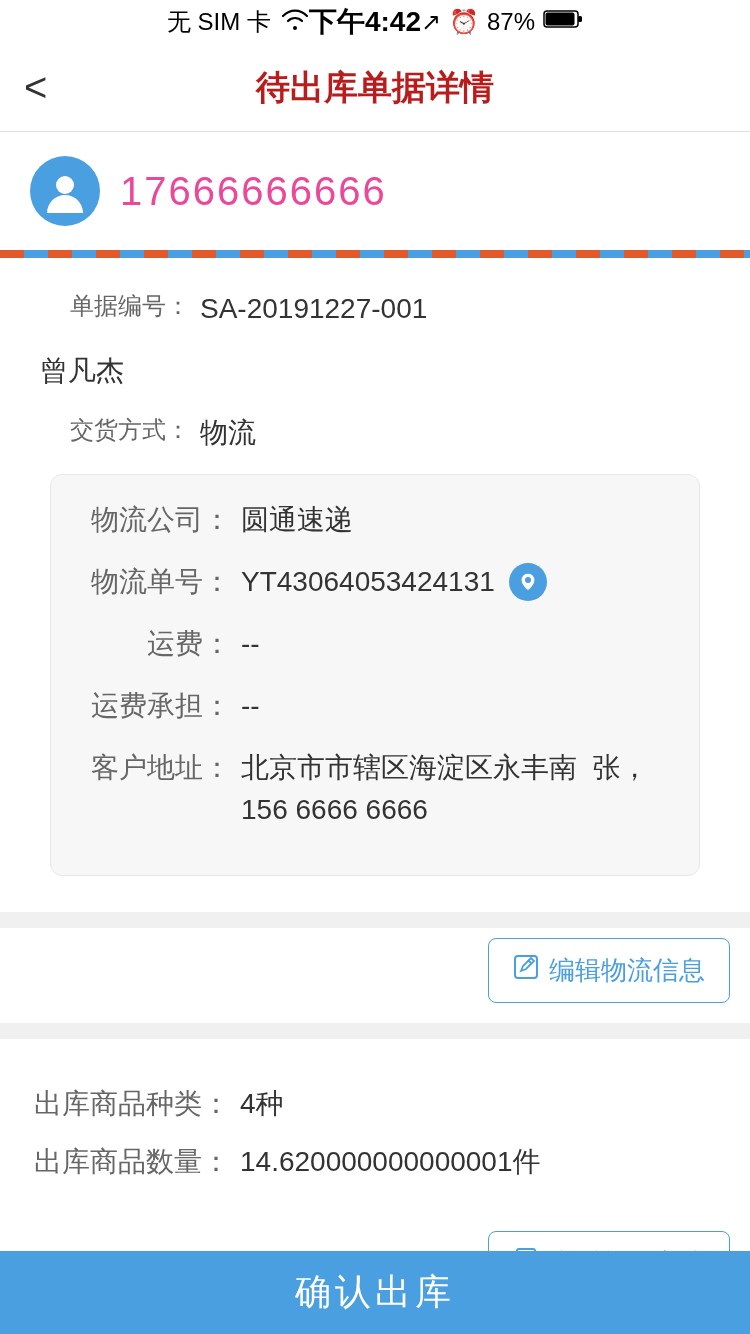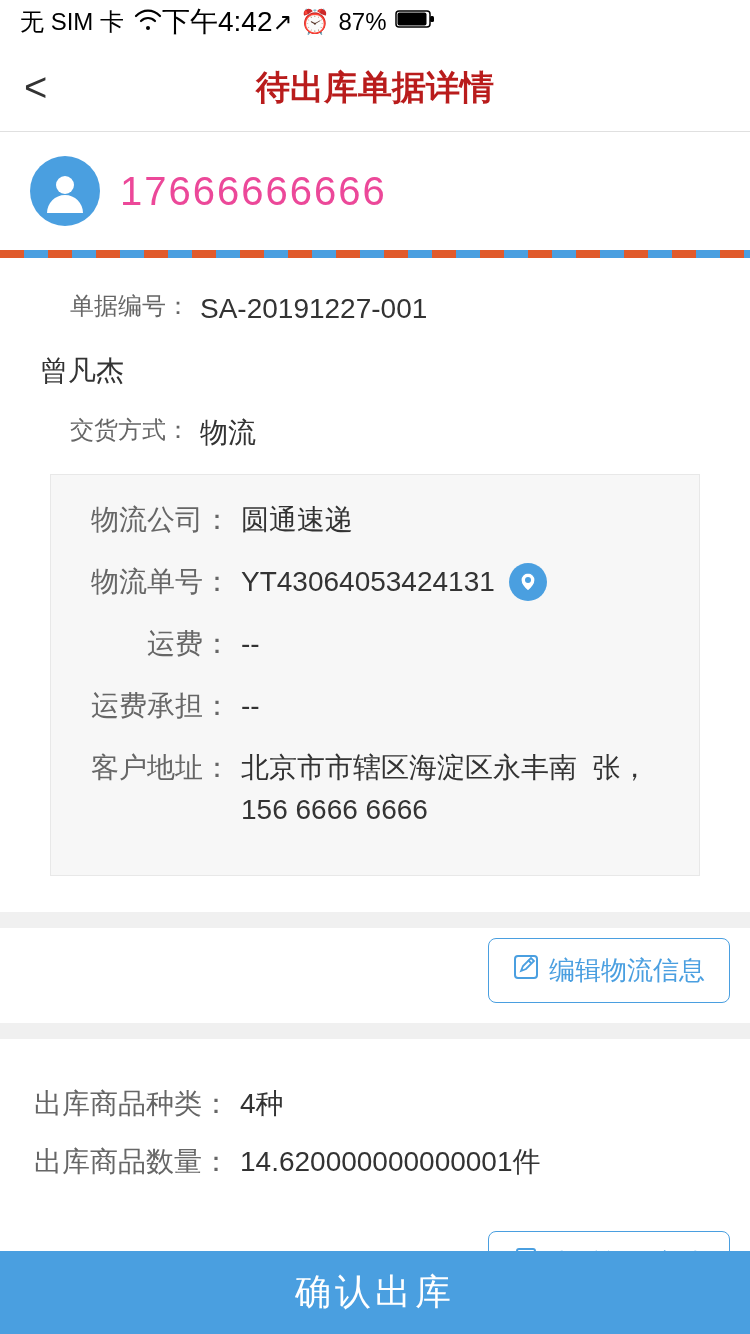--- a/index.html
+++ b/index.html
@@ -12,21 +12,21 @@
       font-size: 28px;
       color: #333;
     }
 
     
     .status-bar {
       height: 44px;
       background: #fff;
       display: flex;
       align-items: center;
-      justify-content: flex-start;
+      justify-content: center;
       padding: 0 20px;
       font-size: 24px;
       color: #000;
     }
     .status-left { display: flex; align-items: center; gap: 10px; }
     .status-right { display: flex; align-items: center; gap: 8px; font-size: 24px; }
     .wifi-icon { font-size: 22px; }
 
     
     .nav-bar {
@@ -113,21 +113,21 @@
       color: #333;
       font-size: 28px;
       flex: 1;
       margin-left: 10px;
     }
 
     
     .logistics-section {
       background: #f7f7f7;
       border: 1px solid #e8e8e8;
-      border-radius: 0;
+      border-radius: 12px;
       margin: 16px 20px;
       padding: 24px 20px;
     }
     .logistics-row {
       display: flex;
       align-items: flex-start;
       margin-bottom: 20px;
       line-height: 1.5;
     }
     .logistics-label {
@@ -263,21 +263,21 @@
     <div class="status-left">
       <span>无 SIM 卡</span>
       <span class="wifi-icon">
         <svg width="28" height="22" viewBox="0 0 28 22" fill="none">
           <path d="M14 18a2 2 0 1 1 0 4 2 2 0 0 1 0-4z" fill="#000"></path>
           <path d="M7 13c1.9-1.9 4.4-3 7-3s5.1 1.1 7 3" stroke="#000" stroke-width="2.2" fill="none" stroke-linecap="round"></path>
           <path d="M2 8c3.3-3.3 7.8-5.4 12-5.4s8.8 2.1 12 5.4" stroke="#000" stroke-width="2.2" fill="none" stroke-linecap="round"></path>
         </svg>
       </span>
     </div>
-    <span style="font-size:28px;font-weight:400;">下午4:42</span>
+    <span style="font-size:28px;font-weight:700;">下午4:42</span>
     <div class="status-right">
       <span>↗</span>
       <span>⏰</span>
       <span>87%</span>
       <span>
         <svg width="40" height="22" viewBox="0 0 40 22">
           <rect x="1" y="3" width="34" height="16" rx="3" stroke="#000" stroke-width="1.5" fill="none"></rect>
           <rect x="35" y="8" width="4" height="6" rx="1.5" fill="#000"></rect>
           <rect x="2.5" y="4.5" width="29" height="13" rx="2" fill="#000"></rect>
         </svg>

